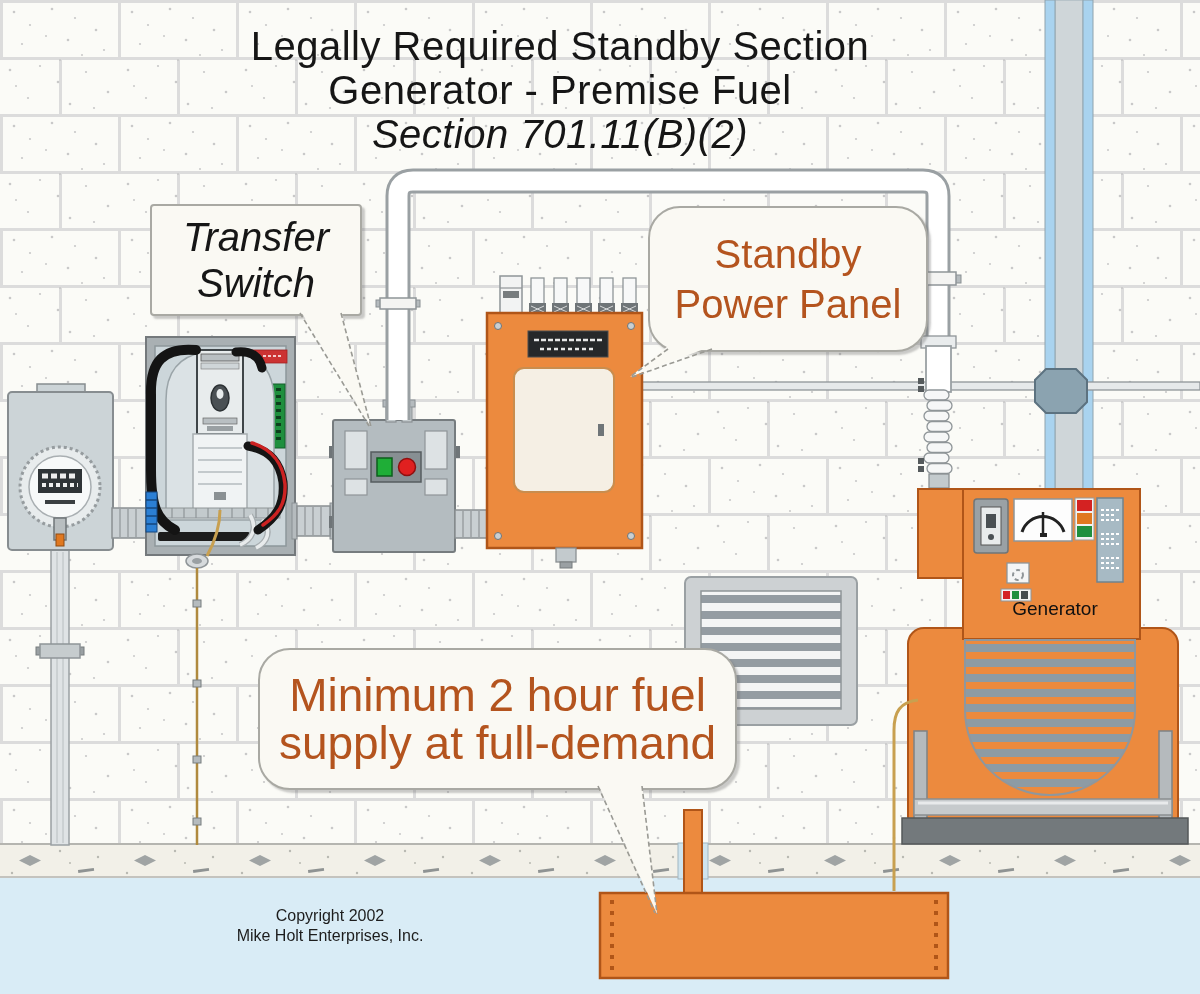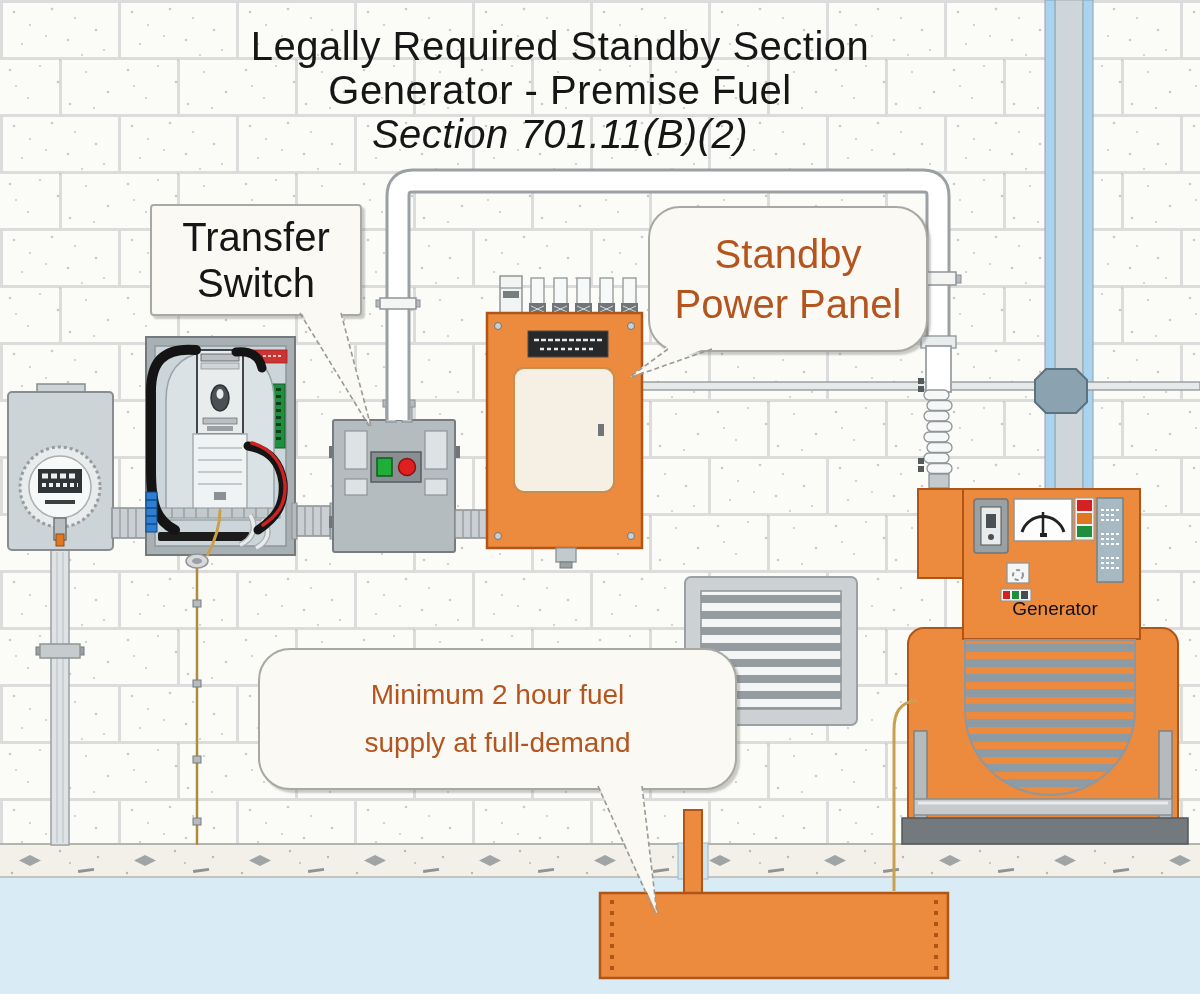--- a/index.html
+++ b/index.html
@@ -7,25 +7,25 @@
          font-family:"Liberation Sans","DejaVu Sans",sans-serif;background:#fbfbf7;}
   #artwork{position:absolute;left:0;top:0;z-index:1;}
   .txt{position:absolute;z-index:3;}
   .title{left:0;top:24px;width:1120px;text-align:center;color:#161616;
          font-size:40px;line-height:44px;letter-spacing:.5px;}
   .title .it{font-style:italic;}
   .callout{position:absolute;z-index:4;background:#faf9f3;border:2px solid #a9a9a3;
            border-radius:4px;box-sizing:border-box;display:flex;flex-direction:column;
            justify-content:center;align-items:center;text-align:center;
            box-shadow:3px 3px 2px rgba(110,110,110,.35);}
-  .callout.dark{color:#161616;}
+  .callout.dark{color:#161616;font-style:italic;}
   .callout.orange{color:#b4541e;border-radius:32px;}
   #co-transfer{left:150px;top:204px;width:212px;height:112px;font-size:40px;line-height:46px;}
   #co-standby{left:648px;top:206px;width:280px;height:146px;font-size:40px;line-height:50px;}
-  #co-fuel{left:258px;top:648px;width:479px;height:142px;font-size:28px;line-height:48px;}
+  #co-fuel{left:258px;top:648px;width:479px;height:142px;font-size:46px;line-height:48px;}
   #tails{position:absolute;left:0;top:0;z-index:5;pointer-events:none;}
   .genlabel{left:975px;top:598px;width:160px;text-align:center;font-size:19px;color:#101010;z-index:3;}
   .copyright{left:175px;top:906px;width:310px;text-align:center;font-size:16px;line-height:20px;color:#1d1d1d;z-index:3;}
 </style>
 </head>
 <body>
 
 <div id="stage">
 
   <svg id="artwork" width="1200" height="994" viewBox="0 0 1200 994">
@@ -379,14 +379,18 @@
     <div>Power Panel</div>
   </div>
 
   <div id="co-fuel" class="callout orange">
     <div>Minimum 2 hour fuel</div>
     <div>supply at full-demand</div>
   </div>
 
   <div class="txt genlabel">Generator</div>
 
+  <div class="txt copyright">
+    <div>Copyright 2002</div>
+    <div>Mike Holt Enterprises, Inc.</div>
+  </div>
 
 </div>
 
 </body></html>

